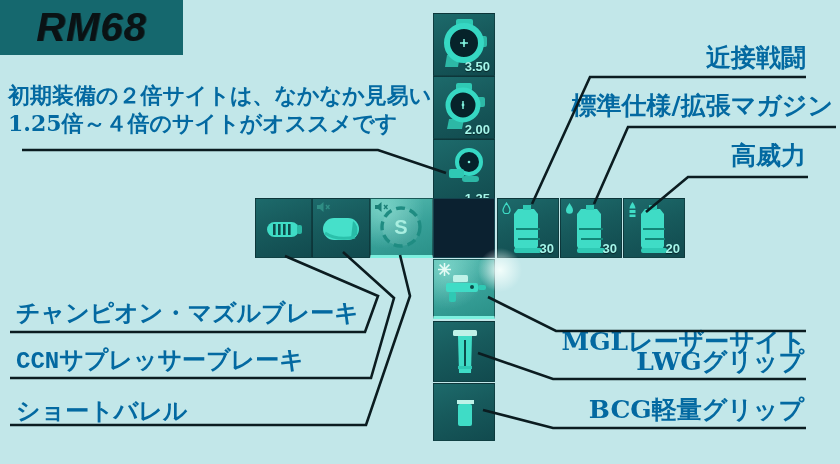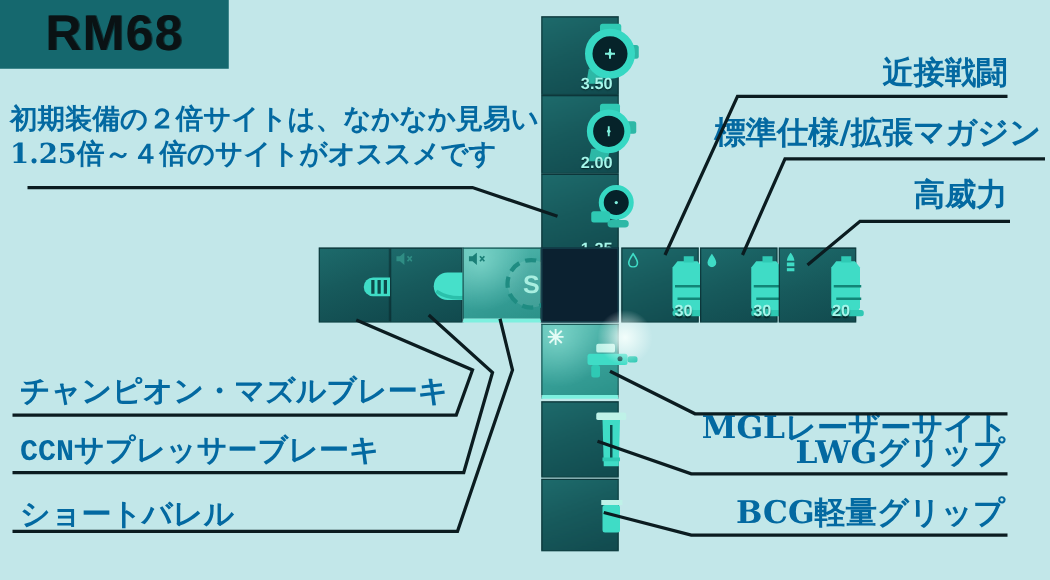--- a/index.html
+++ b/index.html
@@ -10,36 +10,36 @@
   }
   
   .weapon-box{
     position:absolute;left:0;top:0;width:183px;height:55px;
     background:#15686e;display:flex;align-items:center;justify-content:center;
   }
   .weapon-box span{
     font-family:"Liberation Sans","DejaVu Sans",sans-serif;
     font-weight:900;font-size:40px;letter-spacing:1px;color:#0a1214;
     text-shadow:1px 0 0 rgba(10,18,20,.6);
+    font-style:italic;
   }
   
   .jp{
     position:absolute;color:#0369a1;
     font-family:"DejaVu Serif","Liberation Serif",serif;
     font-weight:bold;white-space:nowrap;
   }
   .note{left:8px;top:81px;font-size:22px;line-height:28px;}
   .lbl-r{text-align:right;font-size:25px;}
   .lbl-l{font-size:24px;font-family:Liberation Mono, monospace;}
   
   .tile{
     position:absolute;box-sizing:border-box;
     background:linear-gradient(160deg,#1d6a6b 0%,#175a5c 45%,#114a4e 100%);
     border:1px solid rgba(6,30,34,.5);
-    padding-left:24px;
   }
   .tile.hl{
     background:
       radial-gradient(circle at 22% 18%, rgba(170,245,232,.45), rgba(170,245,232,0) 60%),
       linear-gradient(160deg,#58bcb1 0%,#37a098 55%,#2b9189 100%);
     border-bottom:3px solid #7df0df;
   }
   .tile.center-slot{background:#0b2130;border:1px solid #14424d;}
   .cap{
     position:absolute;right:4px;bottom:1px;

